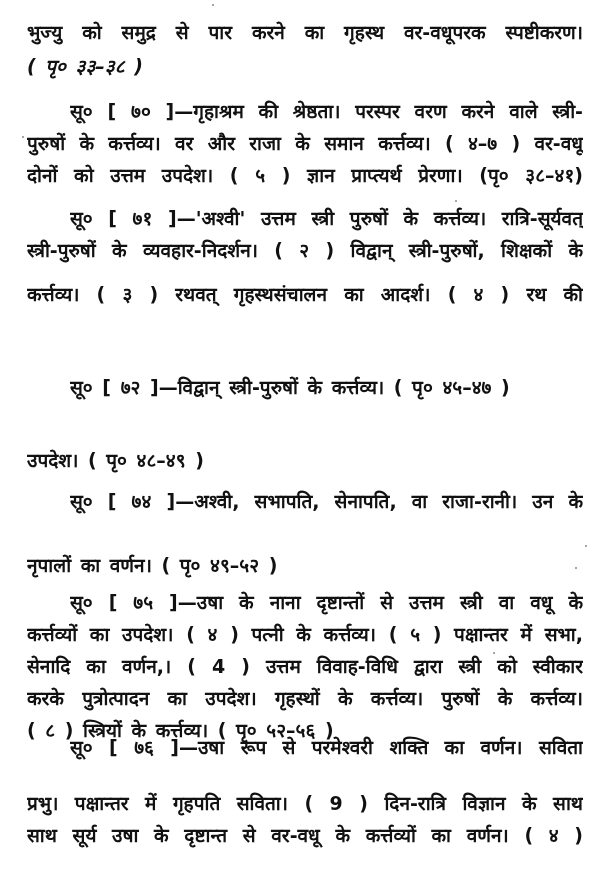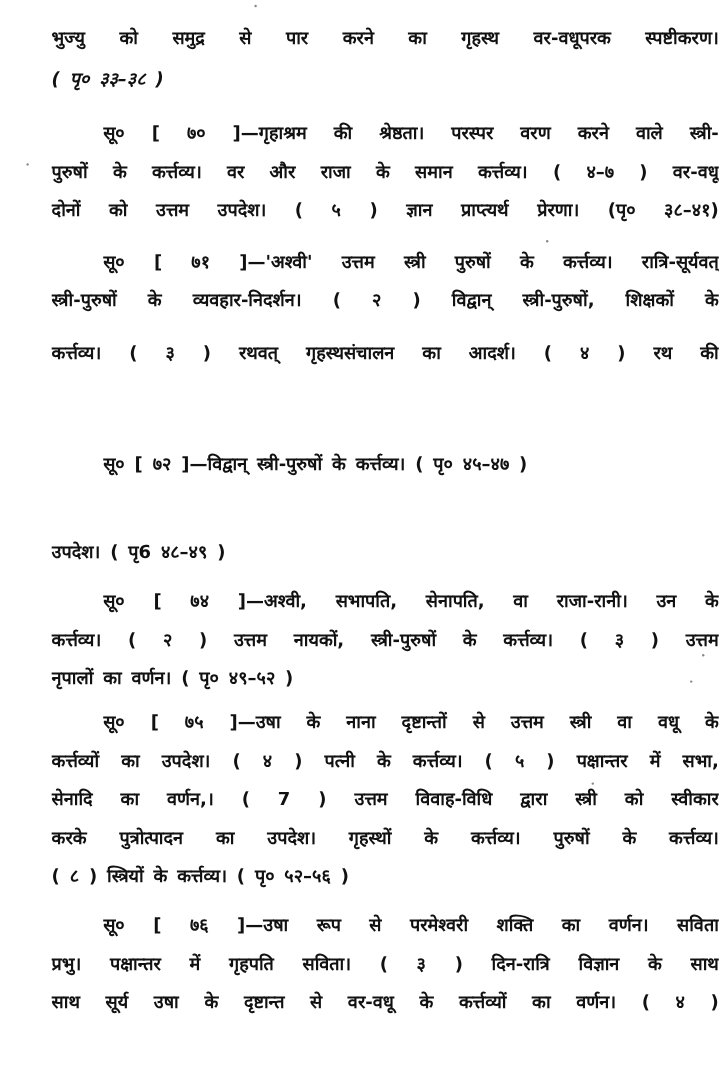--- a/index.html
+++ b/index.html
@@ -20,30 +20,29 @@
       left: 0;
       top: 0;
       width: 600px;
       height: 894px;
       background: #ffffff;
     }
     .line {
       position: absolute;
       left: 27px;
       width: 556px;
-      font-size: 15px;
+      font-size: 19px;
       font-weight: bold;
       line-height: 28px;
       white-space: nowrap;
       overflow: hidden;
       letter-spacing: 0px;
       word-spacing: 3px;
       text-align: justify;
       text-align-last: justify;
-      margin-left: 16px;
     }
     .line.last {
       text-align-last: left;
     }
     .line.indent {
       left: 70px;
       width: 513px;
     }
     .speck {
       position: absolute;
@@ -59,31 +58,30 @@
 <div class="page" id="page">
     <div class="line" style="top: 18px;">भुज्यु को समुद्र से पार करने का गृहस्थ वर-वधूपरक स्पष्टीकरण।</div>
     <div class="line last" style="top: 52px; font-style: italic;">( पृ० ३३–३८ )</div>
     <div class="line indent" style="top: 97px;">सू० [ ७० ]—गृहाश्रम की श्रेष्ठता। परस्पर वरण करने वाले स्त्री-</div>
     <div class="line" style="top: 129px;">पुरुषों के कर्त्तव्य। वर और राजा के समान कर्त्तव्य। ( ४–७ ) वर-वधू</div>
     <div class="line" style="top: 161px;">दोनों को उत्तम उपदेश। ( ५ ) ज्ञान प्राप्त्यर्थ प्रेरणा। (पृ० ३८–४१)</div>
     <div class="line indent" style="top: 204px;">सू० [ ७१ ]—'अश्वी' उत्तम स्त्री पुरुषों के कर्त्तव्य। रात्रि-सूर्यवत्</div>
     <div class="line" style="top: 236px;">स्त्री-पुरुषों के व्यवहार-निदर्शन। ( २ ) विद्वान् स्त्री-पुरुषों, शिक्षकों के</div>
     <div class="line" style="top: 280px;">कर्त्तव्य। ( ३ ) रथवत् गृहस्थसंचालन का आदर्श। ( ४ ) रथ की</div>
     <div class="line indent last" style="top: 373px;">सू० [ ७२ ]—विद्वान् स्त्री-पुरुषों के कर्त्तव्य। ( पृ० ४५–४७ )</div>
-    <div class="line last" style="top: 446px;">उपदेश। ( पृ6 ४८–४९ )</div>
+    <div class="line last" style="top: 446px;">उपदेश। ( पृ० ४८–४९ )</div>
     <div class="line indent" style="top: 487px;">सू० [ ७४ ]—अश्वी, सभापति, सेनापति, वा राजा-रानी। उन के</div>
-    <div class="line" style="top: 519px;">कर्त्तव्य। ( २ ) उत्तम नायकों, स्त्री-पुरुषों के कर्त्तव्य। ( ३ ) उत्तम</div>
     <div class="line last" style="top: 551px;">नृपालों का वर्णन। ( पृ० ४९–५२ )</div>
     <div class="line indent" style="top: 588px;">सू० [ ७५ ]—उषा के नाना दृष्टान्तों से उत्तम स्त्री वा वधू के</div>
     <div class="line" style="top: 620px;">कर्त्तव्यों का उपदेश। ( ४ ) पत्नी के कर्त्तव्य। ( ५ ) पक्षान्तर में सभा,</div>
-    <div class="line" style="top: 652px;">सेनादि का वर्णन,। ( 7 ) उत्तम विवाह-विधि द्वारा स्त्री को स्वीकार</div>
+    <div class="line" style="top: 652px;">सेनादि का वर्णन,। ( 4 ) उत्तम विवाह-विधि द्वारा स्त्री को स्वीकार</div>
     <div class="line" style="top: 684px;">करके पुत्रोत्पादन का उपदेश। गृहस्थों के कर्त्तव्य। पुरुषों के कर्त्तव्य।</div>
     <div class="line last" style="top: 716px;">( ८ ) स्त्रियों के कर्त्तव्य। ( पृ० ५२–५६ )</div>
-    <div class="line indent" style="top: 757px;">सू० [ ७६ ]—उषा रूप से परमेश्वरी शक्ति का वर्णन। सविता</div>
-    <div class="line" style="top: 789px;">प्रभु। पक्षान्तर में गृहपति सविता। ( ३ ) दिन-रात्रि विज्ञान के साथ</div>
+    <div class="line indent" style="top: 733px;">सू० [ ७६ ]—उषा रूप से परमेश्वरी शक्ति का वर्णन। सविता</div>
+    <div class="line" style="top: 789px;">प्रभु। पक्षान्तर में गृहपति सविता। ( 9 ) दिन-रात्रि विज्ञान के साथ</div>
     <div class="line" style="top: 821px;">साथ सूर्य उषा के दृष्टान्त से वर-वधू के कर्त्तव्यों का वर्णन। ( ४ )</div>
     <div class="speck" style="left: 212px; top: 4px;"></div>
     <div class="speck" style="left: 22px; top: 136px;"></div>
     <div class="speck" style="left: 455px; top: 200px;"></div>
     <div class="speck" style="left: 585px; top: 545px;"></div>
     <div class="speck" style="left: 575px; top: 567px;"></div>
     <div class="speck" style="left: 493px; top: 652px;"></div>
   </div>
 
 </body></html>

